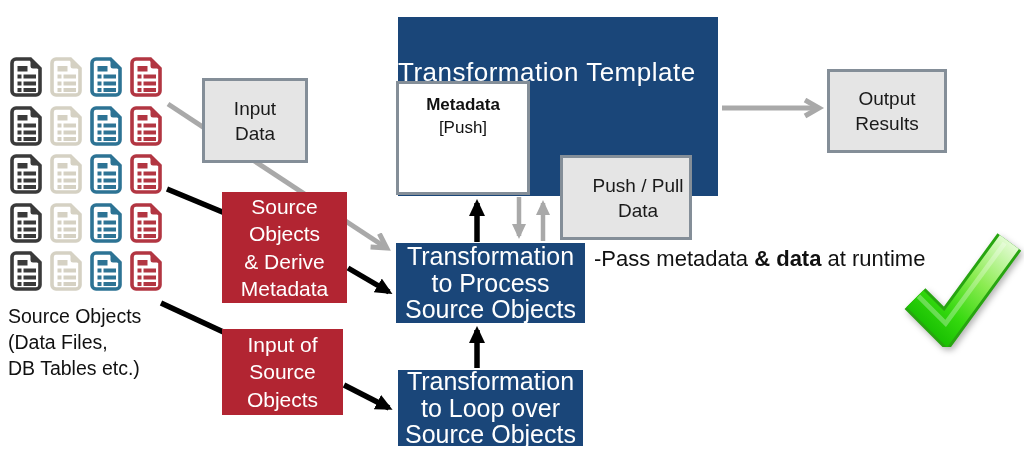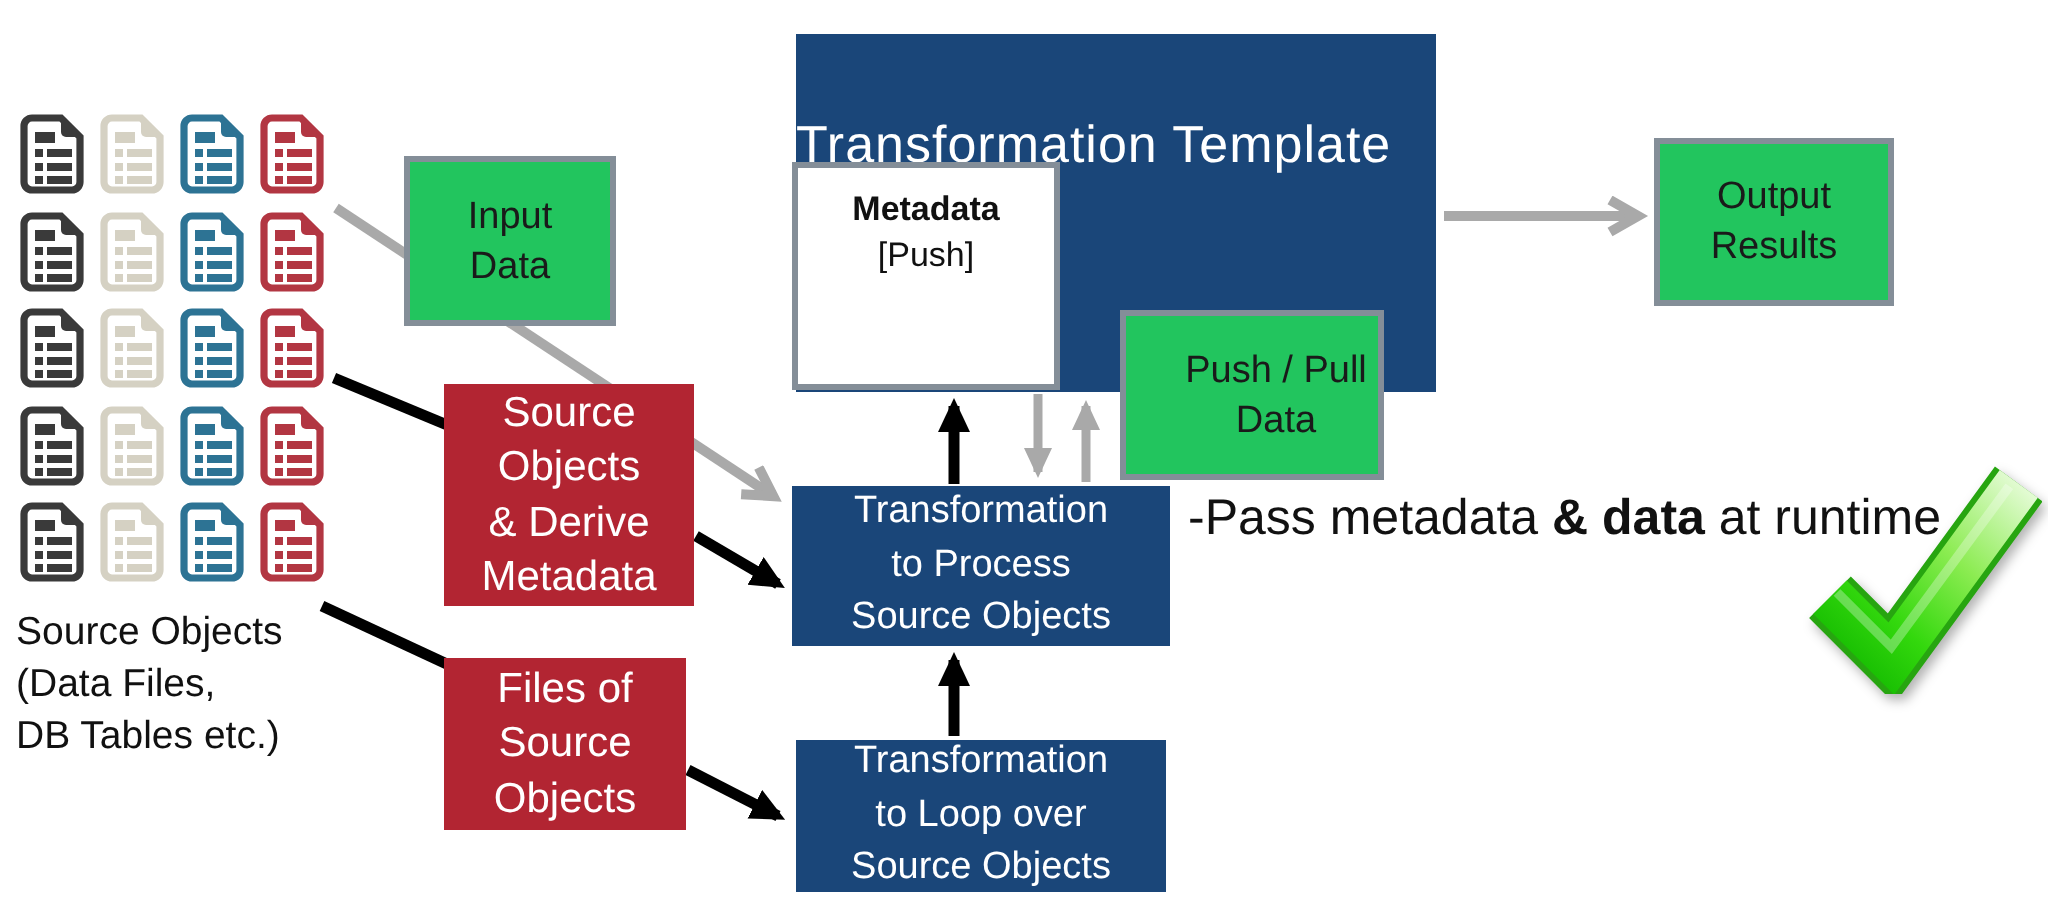--- a/index.html
+++ b/index.html
@@ -18,21 +18,21 @@
   .dbox {
     position: absolute;
     display: flex;
     align-items: center;
     justify-content: center;
     text-align: center;
     white-space: pre-line;
     z-index: 2;
   }
   .whitebox {
-    background: #22c55e;
+    background: #e5e5e5;
     border: 3px solid var(--border-gray);
     color: #1a1a1a;
     font-size: 19px;
     line-height: 25px;
   }
   .navybox { background: var(--navy); color: #ffffff; }
   .redbox  { background: var(--red);  color: #ffffff; font-size: 21px; line-height: 27.5px; }
 
   .template-title {
     position: absolute;
@@ -57,21 +57,21 @@
     align-items: center;
     padding-top: 9px;
     color: #111;
     font-size: 17px;
     line-height: 23px;
   }
   .metadata-title { font-weight: bold; }
 
   .pushpull { z-index: 3; padding-left: 24px; }
 
-  .bluebox-text { font-size: 19px; line-height: 26.5px; }
+  .bluebox-text { font-size: 25px; line-height: 26.5px; }
 
   .icon-grid {
     position: absolute;
     left: 10px;
     top: 57px;
     display: grid;
     grid-template-columns: repeat(4, 33px);
     grid-auto-rows: 40px;
     column-gap: 7px;
     row-gap: 8.5px;
@@ -87,21 +87,21 @@
     line-height: 26px;
     color: #111;
     white-space: pre-line;
     z-index: 2;
   }
 
   .notes {
     position: absolute;
     left: 594px;
     top: 246px;
-    font-size: 25px;
+    font-size: 22px;
     line-height: 26.5px;
     color: #111;
     z-index: 2;
   }
   .notes .bold { font-weight: bold; }
 
   .arrow-layer {
     position: absolute;
     left: 0; top: 0;
     width: 1024px; height: 458px;
@@ -390,21 +390,21 @@
 Data</div>
 
   <div class="dbox whitebox" style="left:827px; top:69px; width:120px; height:84px;">Output
 Results</div>
 
   <div class="dbox redbox" style="left:222px; top:192px; width:125px; height:111px;">Source
 Objects
 &amp; Derive
 Metadata</div>
 
-  <div class="dbox redbox" style="left:222px; top:329px; width:121px; height:86px;">Files of
+  <div class="dbox redbox" style="left:222px; top:329px; width:121px; height:86px;">Input of
 Source
 Objects</div>
 
   <div class="dbox navybox bluebox-text" style="left:396px; top:243px; width:189px; height:80px;">Transformation
 to Process
 Source Objects</div>
 
   <div class="dbox navybox bluebox-text" style="left:398px; top:370px; width:185px; height:76px;">Transformation
 to Loop over
 Source Objects</div>

